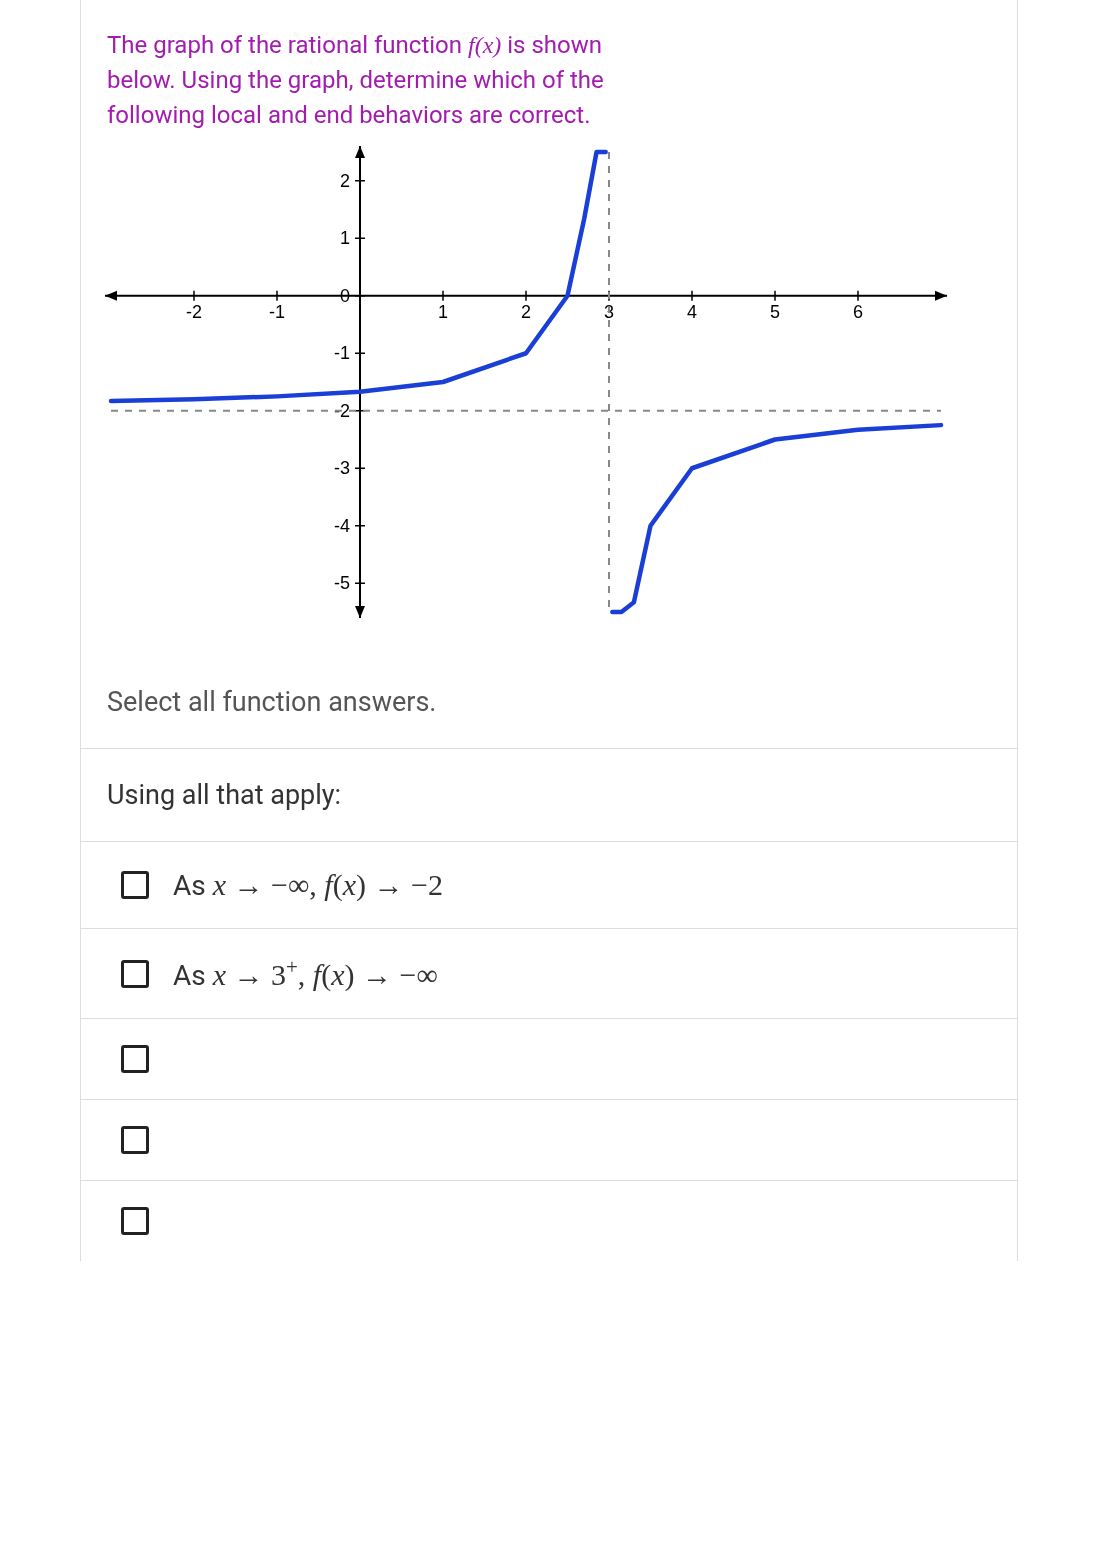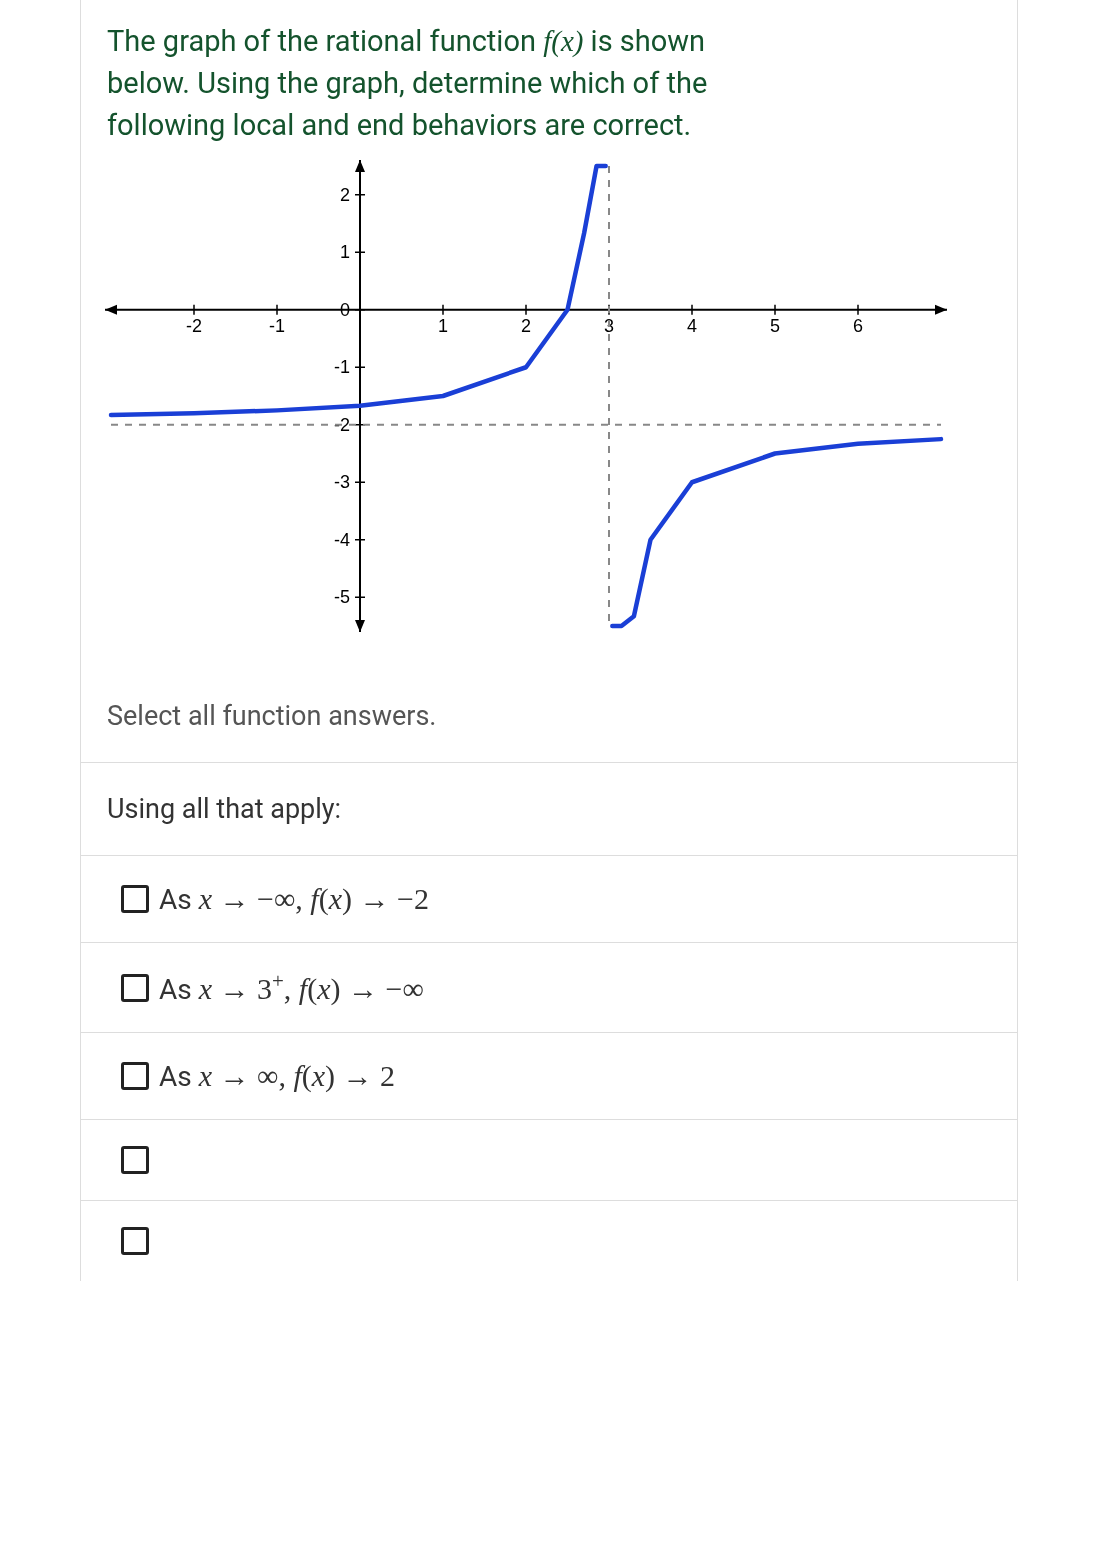--- a/index.html
+++ b/index.html
@@ -11,24 +11,24 @@
   .container {
     width: 1098px;
     box-sizing: border-box;
   }
   .question-block {
     border-left: 1px solid #ddd;
     border-right: 1px solid #ddd;
     margin: 0 80px 0 80px;
   }
   .prompt {
-    padding: 20px 26px 10px 26px;
-    font-size: 29px;
+    padding: 28px 26px 10px 26px;
+    font-size: 24px;
     line-height: 1.45;
-    color: #14532d;
+    color: #a21caf;
   }
   .mathit { font-family: "Times New Roman", serif; font-style: italic; }
   .chart-wrap {
     padding: 0 0 20px 0;
   }
   svg.chart { display: block; }
   .instruct {
     padding: 44px 26px 30px 26px;
     border-bottom: 1px solid #ddd;
     font-size: 27px;
@@ -36,21 +36,21 @@
   }
   .subhead {
     padding: 30px 26px 30px 26px;
     border-bottom: 1px solid #ddd;
     font-size: 27px;
     color: #333;
   }
   .option {
     display: flex;
     align-items: center;
-    gap: 10px;
+    gap: 24px;
     padding: 26px 26px 26px 40px;
     border-bottom: 1px solid #ddd;
     font-size: 29px;
   }
   .option:last-child { border-bottom: none; }
   .checkbox {
     width: 28px;
     height: 28px;
     border: 3px solid #222;
     border-radius: 3px;
@@ -135,21 +135,20 @@
         <div class="option">
           <div class="checkbox"></div>
           <div class="opt-text"><span class="lead">As </span><span class="mathit">x</span> → −∞, <span class="mathit">f</span>(<span class="mathit">x</span>) → −2</div>
         </div>
         <div class="option">
           <div class="checkbox"></div>
           <div class="opt-text"><span class="lead">As </span><span class="mathit">x</span> → 3<sup>+</sup>, <span class="mathit">f</span>(<span class="mathit">x</span>) → −∞</div>
         </div>
         <div class="option">
           <div class="checkbox"></div>
-          <div class="opt-text"><span class="lead">As </span><span class="mathit">x</span> → ∞, <span class="mathit">f</span>(<span class="mathit">x</span>) → 2</div>
         </div>
         <div class="option">
           <div class="checkbox"></div>
         </div>
         <div class="option">
           <div class="checkbox"></div>
         </div>
       </div>
 
   </div>

